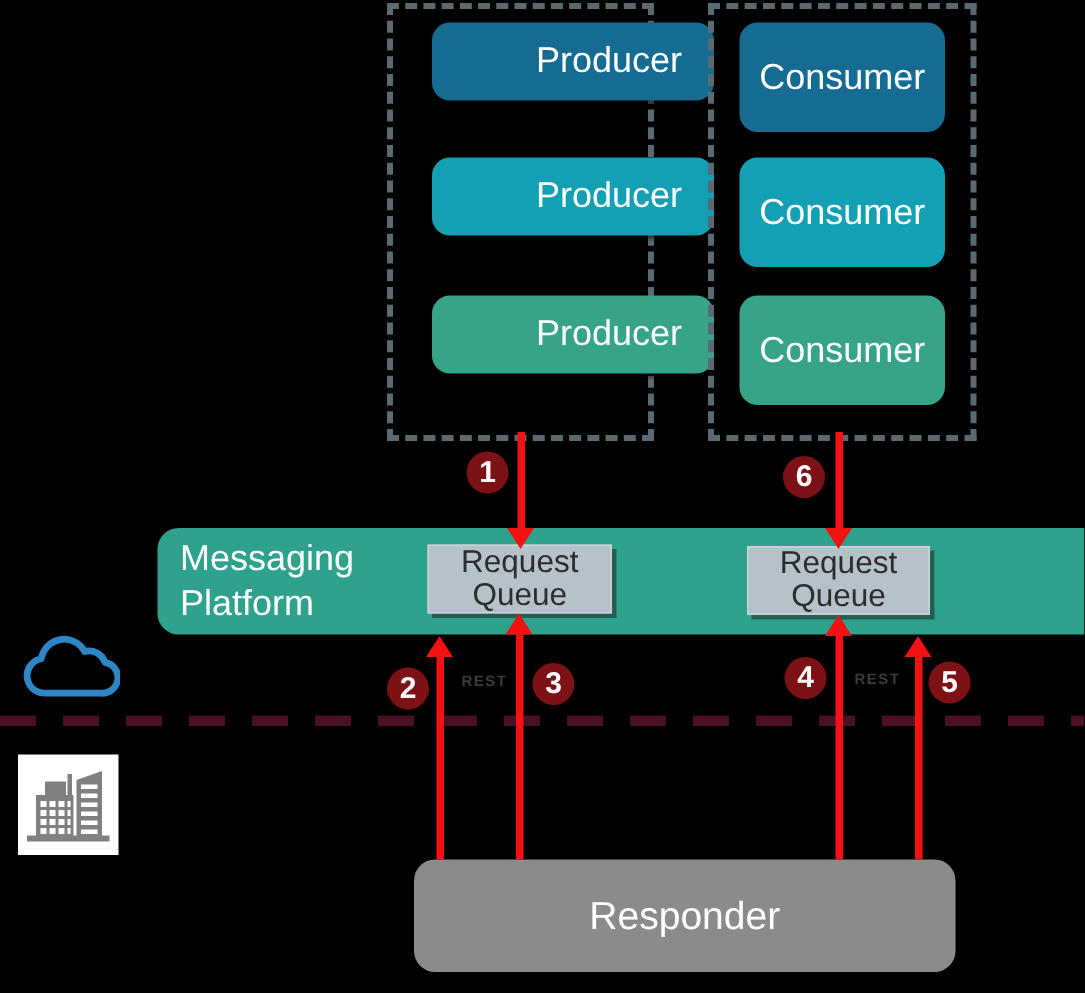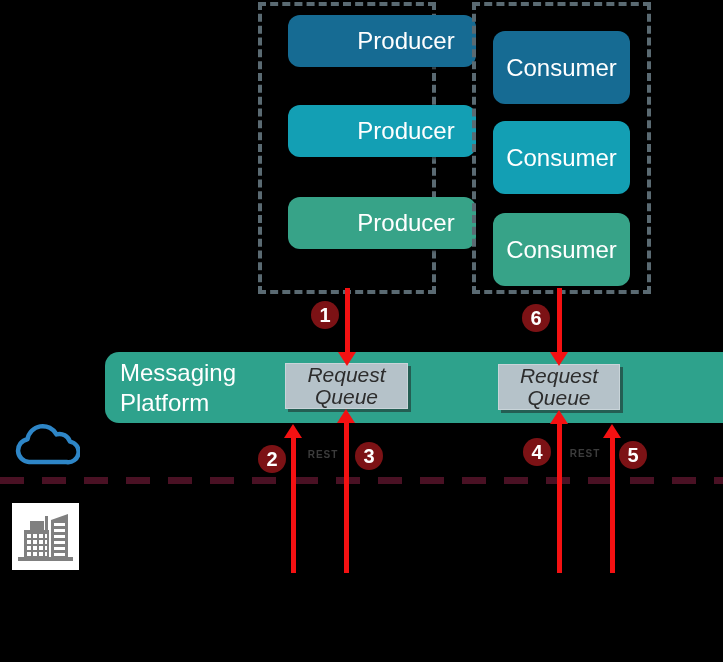--- a/index.html
+++ b/index.html
@@ -10,31 +10,31 @@
   
   .group-frame{position:absolute;border:4px dashed #5a6a72;background:transparent;}
   #producer-group{left:258px;top:2px;width:170px;height:284px;}
   #consumer-group{left:472px;top:2px;width:171px;height:284px;}
 
   
   .node{position:absolute;border-radius:12px;color:#fff;font-size:24px;
         display:flex;align-items:center;justify-content:center;
         box-shadow:1px 2px 3px rgba(0,0,0,.55);}
   .pnode{left:288px;width:140px;height:52px;padding-left:48px;}
-  .cnode{left:493px;width:137px;height:73px;margin-top:16px;}
+  .cnode{left:493px;width:137px;height:73px;}
   .row1{top:15px;} .row2{top:105px;} .row3{top:197px;}
 
   
   #platform-bar{position:absolute;left:105px;top:352px;width:632px;height:71px;
         border-radius:14px;box-shadow:1px 2px 3px rgba(0,0,0,.5);}
   #platform-label{position:absolute;left:15px;top:6px;width:170px;color:#fff;
         font-size:24px;line-height:30px;}
   .queue{position:absolute;display:flex;align-items:center;justify-content:center;
         text-align:center;font-size:21px;line-height:22px;color:#2d2d2d;
-        border:1px solid #c9d4d9;box-shadow:3px 3px 0 rgba(25,25,25,.5);font-style:italic;}
+        border:1px solid #c9d4d9;box-shadow:3px 3px 0 rgba(25,25,25,.5);}
   #request-queue{left:180px;top:11px;width:121px;height:44px;}
   #response-queue{left:393px;top:12px;width:120px;height:44px;}
 
   
   #responder{position:absolute;left:276px;top:573px;width:361px;height:75px;
         border-radius:14px;display:flex;align-items:center;justify-content:center;
         color:#fff;font-size:26px;box-shadow:1px 2px 3px rgba(0,0,0,.5);}
 
   
   #boundary-line{position:absolute;left:0;top:477px;width:723px;height:7px;
@@ -191,14 +191,17 @@
   <div id="badge-5" class="badge" style="background: rgb(124, 18, 21);">
       <span>5</span>
     </div>
   <div id="badge-6" class="badge" style="background: rgb(124, 18, 21);">
       <span>6</span>
     </div>
 
   <div id="rest-left" class="rest">REST</div>
   <div id="rest-right" class="rest">REST</div>
 
+  <div id="responder" style="background: rgb(139, 139, 139);">
+    <span>Responder</span>
+  </div>
 
 </div>
 
 </body></html>

